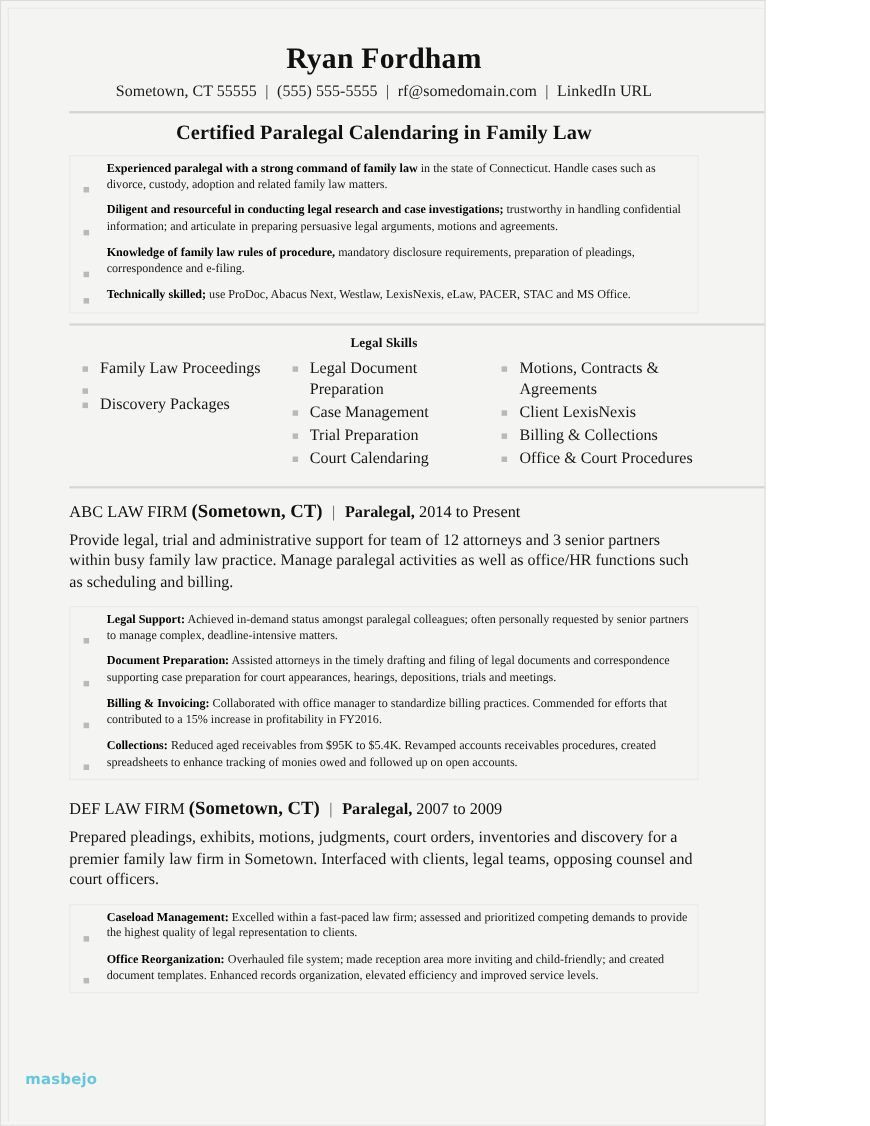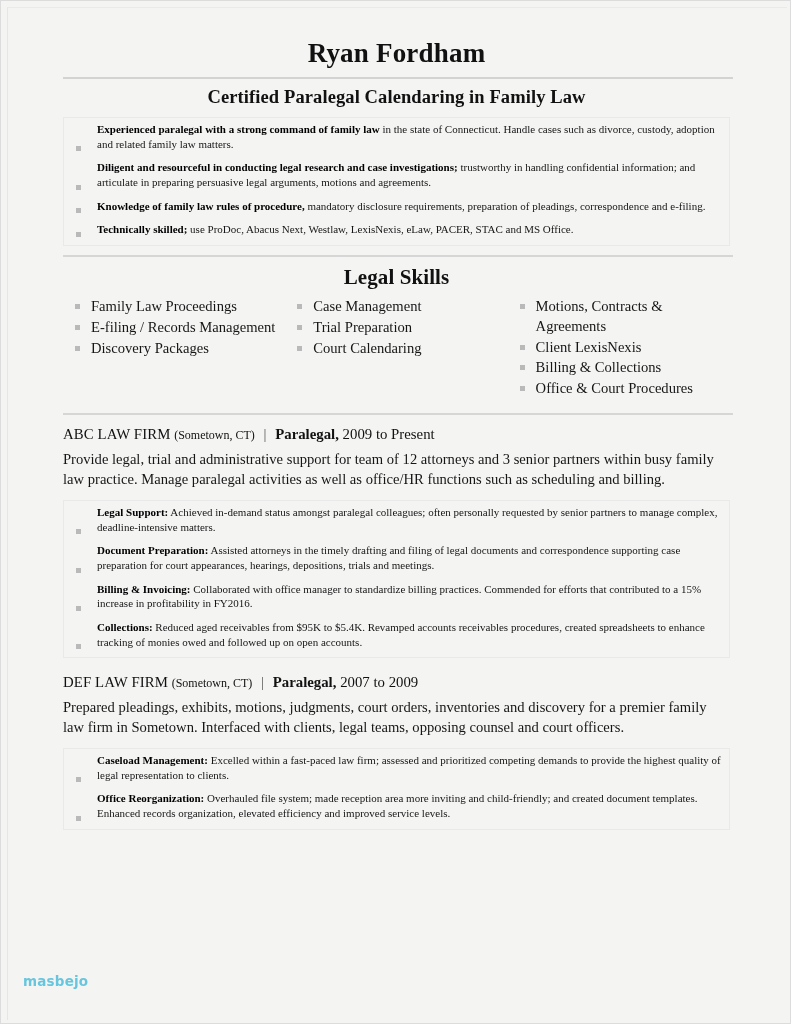--- a/index.html
+++ b/index.html
@@ -6,21 +6,21 @@
 
   html, body {
     width: 791px;
     height: 1024px;
     background: #ffffff;
     font-family: "Liberation Serif", "DejaVu Serif", serif;
   }
 
   #page {
     position: relative;
-    width: 791px;
+    width: 696px;
     height: 1024px;
     background: #f4f4f3;
     border: 1px solid #dcdcdc;
     overflow: hidden;
   }
 
   
   #page::before {
     content: "";
     position: absolute;
@@ -67,21 +67,21 @@
 
   
   .sec-title {
     text-align: center;
     font-size: 18.5px;
     font-weight: bold;
     color: #111;
     margin-top: 8px;
     letter-spacing: 0.1px;
   }
-  .sec-title.small { font-size: 21px; }
+  .sec-title.small { font-size: 12px; }
 
   
   .bullets {
     margin-top: 9px;
     border: 1px solid #e9e9e9;
     border-left: 1px solid #e9e9e9;
     padding: 4px 8px 6px 0;
     background: transparent;
   }
 
@@ -122,21 +122,21 @@
   .skitem .sq { margin: 7px 11px 0 12px; }
 
   
   .job-head {
     font-size: 14.8px;
     color: #111;
     margin-top: 10px;
     line-height: 1.3;
   }
   .job-head .firm { font-weight: normal; letter-spacing: .1px; }
-  .job-head .loc { font-weight: normal; font-size: 12px; }
+  .job-head .loc { font-weight: bold; font-size: 17px; }
   .job-head .bar { padding: 0 5px; color: #555; }
   .job-head .role { font-weight: bold; }
 
   .job-sum {
     font-size: 14.6px;
     line-height: 1.33;
     color: #161616;
     margin-top: 6px;
   }
 
@@ -154,20 +154,29 @@
   }
 </style>
 </head>
 <body>
 
 <div id="page">
   <div class="sheet">
 
     <div class="name">Ryan Fordham</div>
 
+    <div class="contact">
+      <span>Sometown, CT 55555</span>
+      <span class="sep">|</span>
+      <span>(555) 555-5555</span>
+      <span class="sep">|</span>
+      <span>rf@somedomain.com</span>
+      <span class="sep">|</span>
+      <span>LinkedIn URL</span>
+    </div>
 
     <hr class="rule">
 
     <div class="sec-title">Certified Paralegal Calendaring in Family Law</div>
 
     <div class="bullets">
 
       <div class="bul">
         <span class="sq"></span>
         <span class="btxt">
@@ -204,29 +213,32 @@
 
     <div class="skills">
 
       <div class="skcol">
         <div class="skitem">
           <span class="sq"></span>
           <span>Family Law Proceedings</span>
         </div>
         <div class="skitem">
           <span class="sq"></span>
-          <span>E-filing / Records Management</span>
         </div>
         <div class="skitem">
           <span class="sq"></span>
           <span>Discovery Packages</span>
         </div>
       </div>
 
       <div class="skcol">
+        <div class="skitem">
+          <span class="sq"></span>
+          <span>Legal Document Preparation</span>
+        </div>
         <div class="skitem">
           <span class="sq"></span>
           <span>Case Management</span>
         </div>
         <div class="skitem">
           <span class="sq"></span>
           <span>Trial Preparation</span>
         </div>
         <div class="skitem">
           <span class="sq"></span>
@@ -256,21 +268,21 @@
     </div>
 
     <hr class="rule thin">
 
 
     <div class="job-head">
       <span class="firm">ABC LAW FIRM</span>
       <span class="loc">(Sometown, CT)</span>
       <span class="bar">|</span>
       <span class="role">Paralegal,</span>
-      <span> 2009 to Present</span>
+      <span> 2014 to Present</span>
     </div>
 
     <div class="job-sum">Provide legal, trial and administrative support for team of 12 attorneys and 3 senior partners within busy family law practice. Manage paralegal activities as well as office/HR functions such as scheduling and billing.</div>
 
     <div class="bullets" style="margin-top:11px;">
       <div class="bul">
         <span class="sq"></span>
         <span class="btxt">
           <b>Legal Support:</b><span> Achieved in-demand status amongst paralegal colleagues; often personally requested by senior partners to manage complex, deadline-intensive matters.</span>
         </span>

